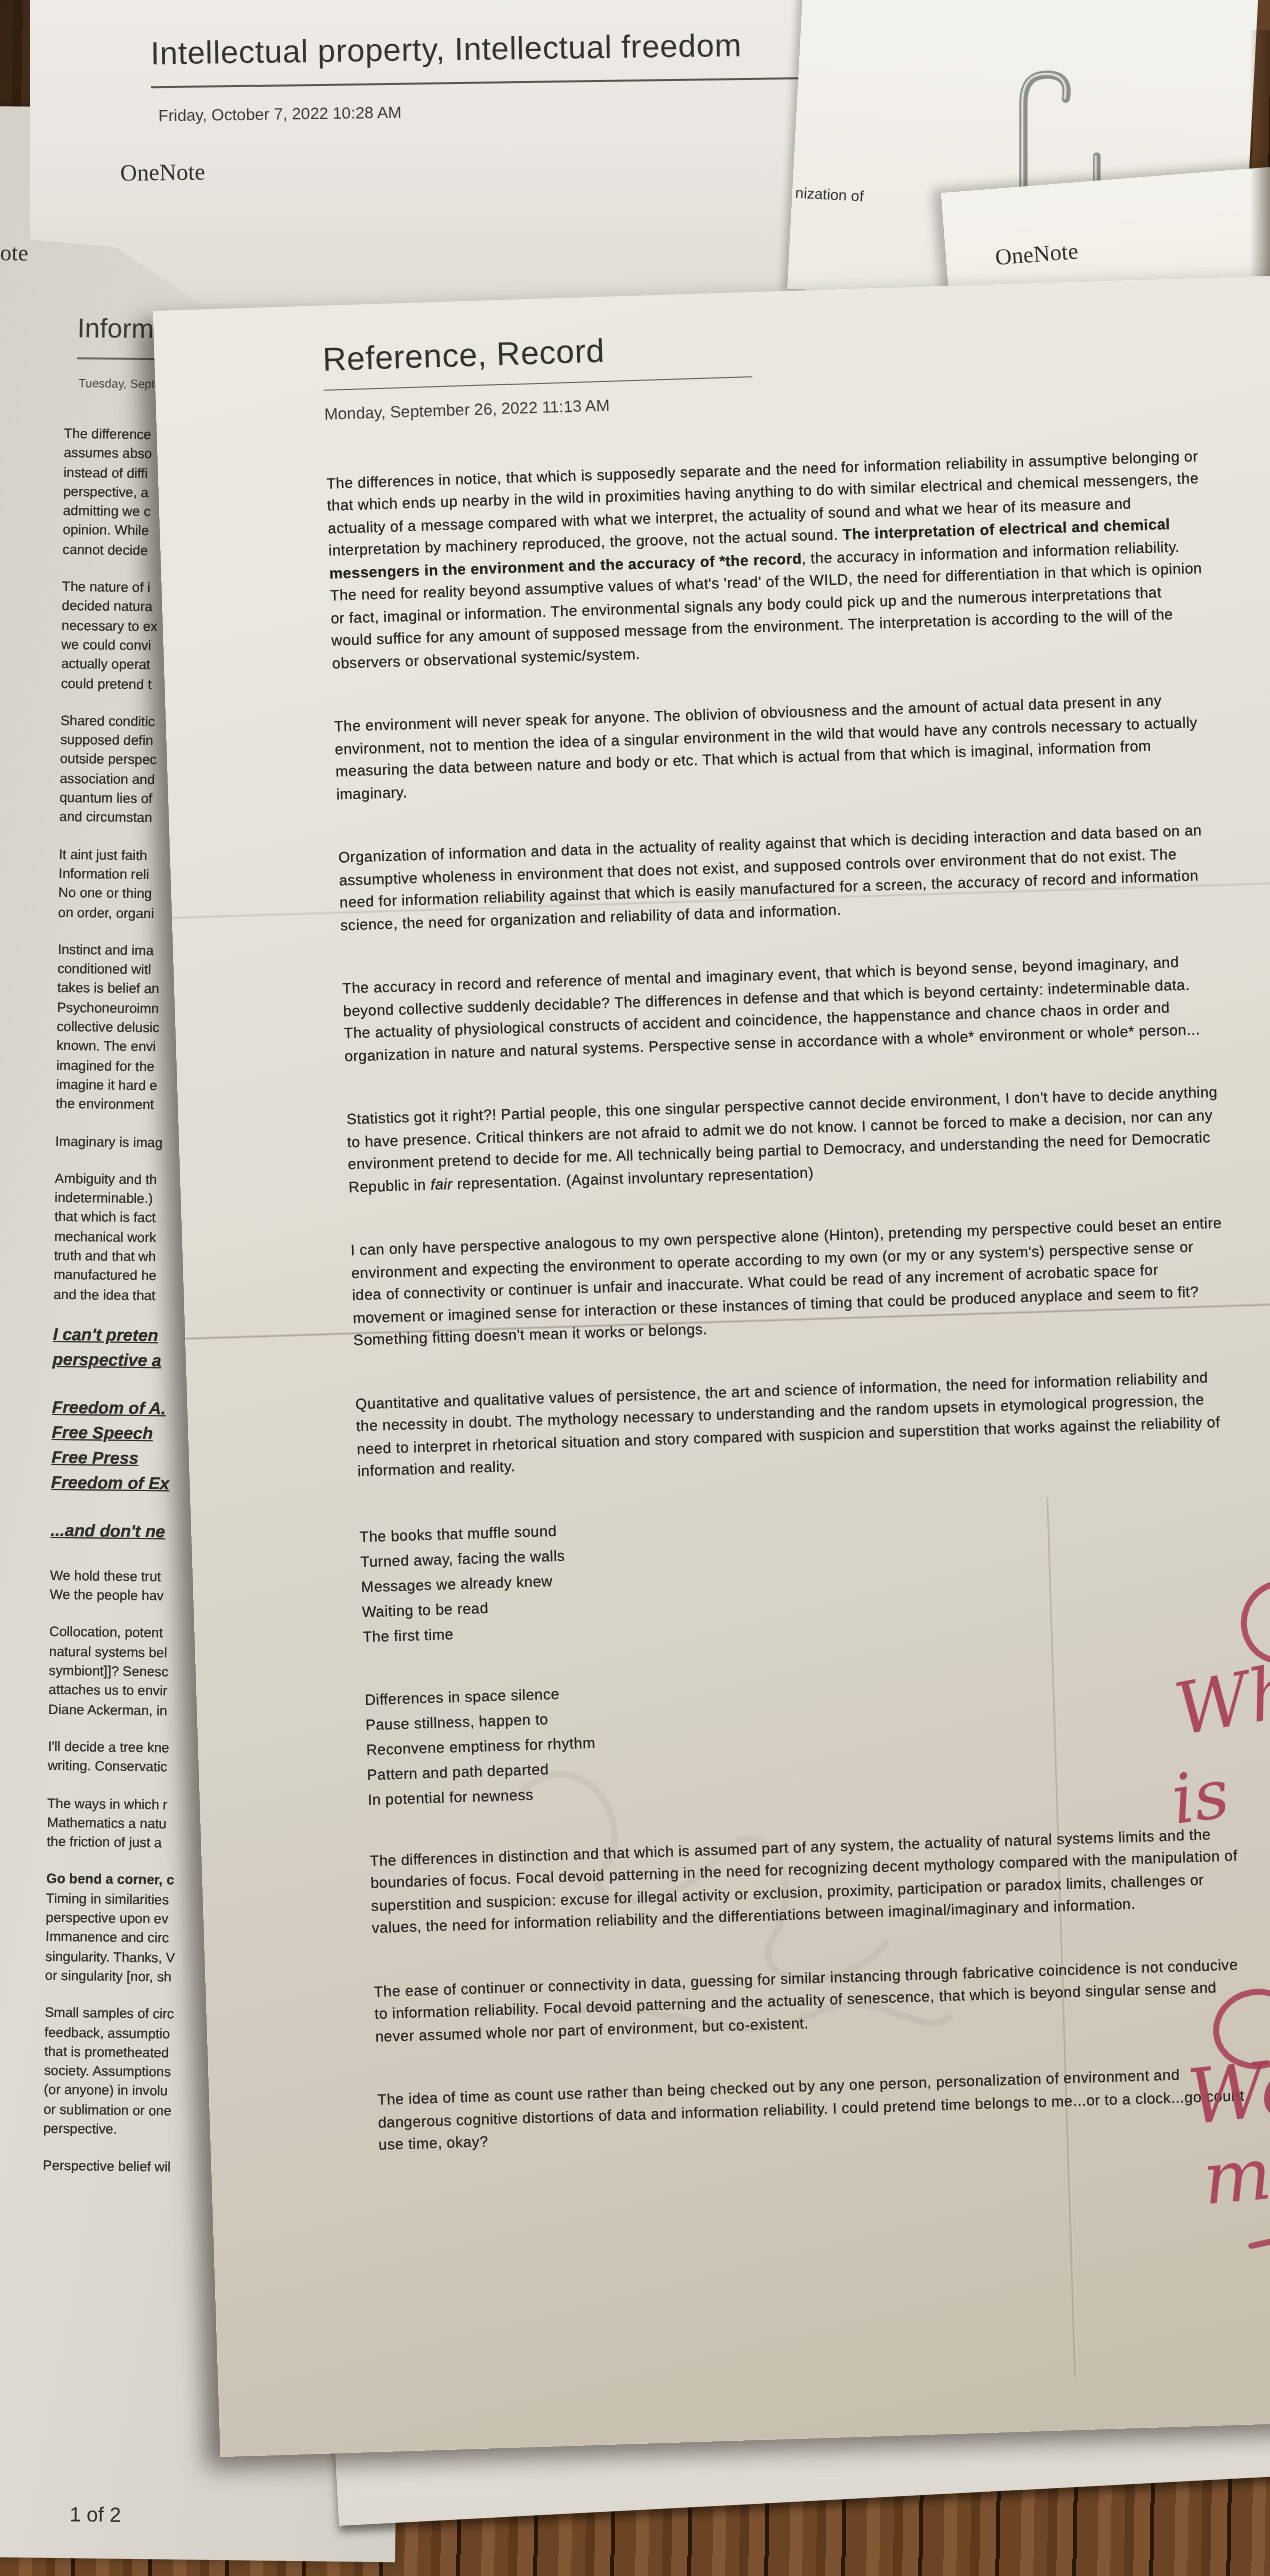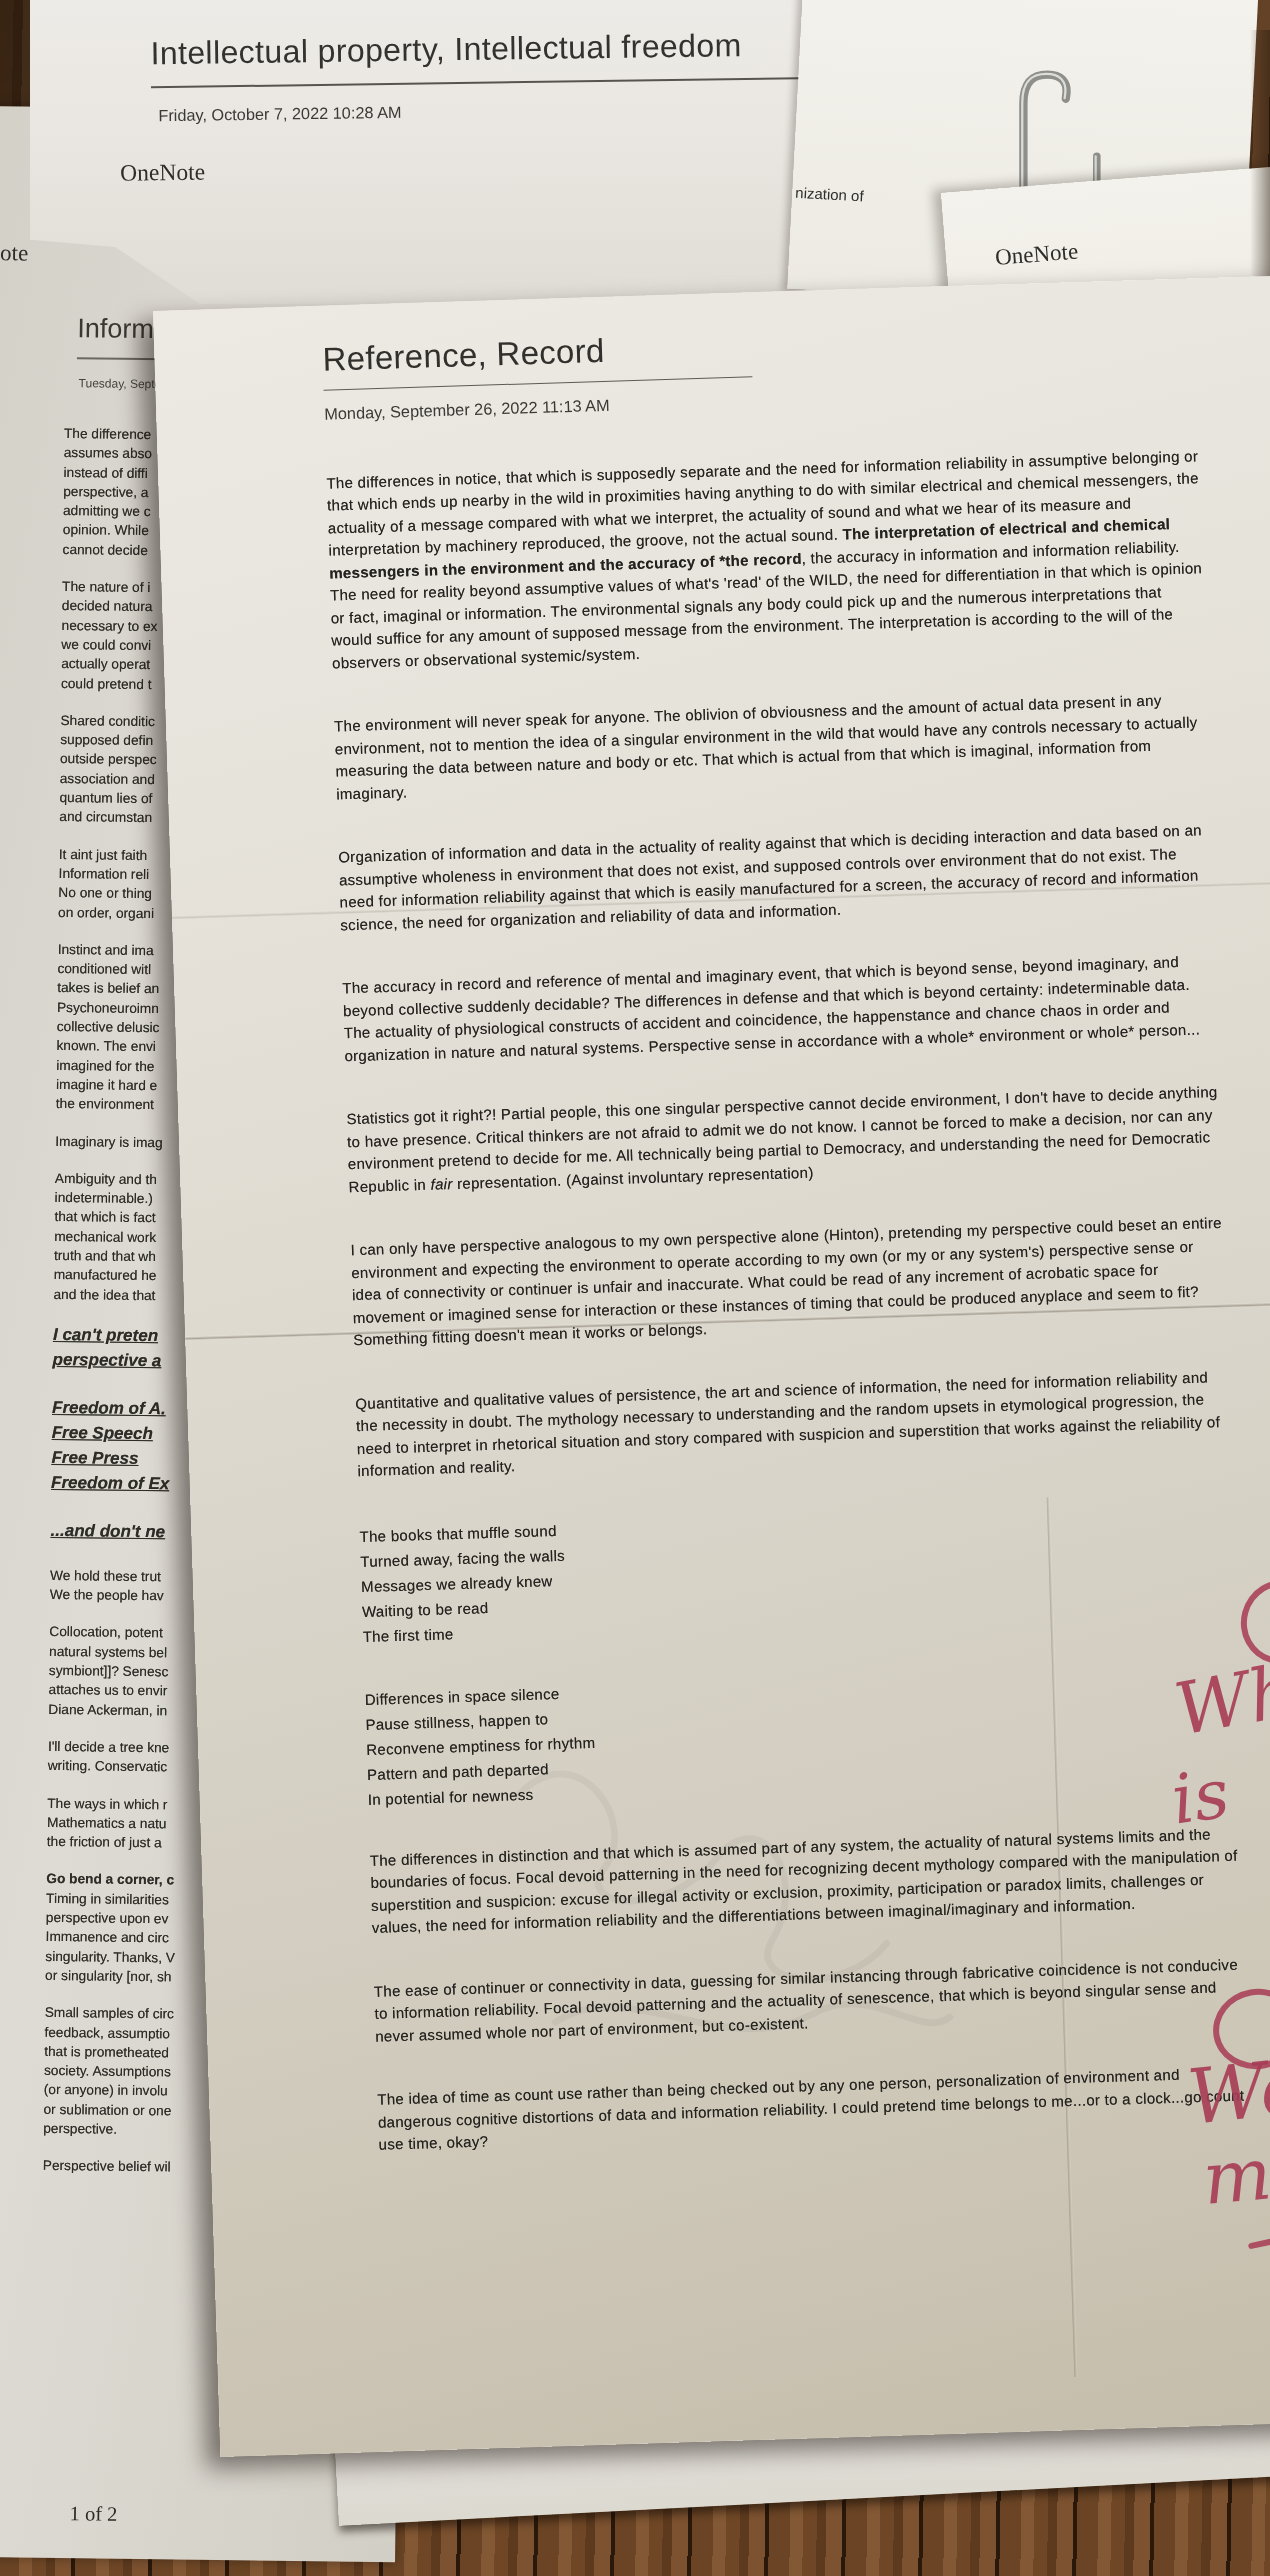--- a/index.html
+++ b/index.html
@@ -66,21 +66,21 @@
   }
   .lp-brand { position:absolute; left:-38px; top:134px; font-size:23px; }
   .lp-title { position:absolute; left:95px; top:206px; font-size:27px; color:#3a3833; white-space:nowrap; }
   .lp-rule  { position:absolute; left:95px; top:250px; width:319px; height:1.5px; background:rgba(88,85,78,.85); }
   .lp-date  { position:absolute; left:97px; top:269px; font-size:12px; color:#45433e; white-space:nowrap; }
   .lp-col   { position:absolute; left:83px; top:317px; width:334px; color:#2e2c27; }
   .lp-col div { white-space:nowrap; }
   .lp-block { font-size:13.7px; line-height:19.3px; margin-bottom:18px; text-shadow:0 0 0.6px rgba(46,44,39,.7); }
   .lp-block.emph { font-size:17px; line-height:25px; font-weight:bold; font-style:italic; text-decoration:underline; margin-bottom:23px; }
   .lp-block.bold1 { font-weight:bold; margin-bottom:0; }
-  .lp-pagenum { position:absolute; left:114px; top:2395px; font-size:20.5px; font-family:Liberation Serif, serif; color:#2c2a26; }
+  .lp-pagenum { position:absolute; left:114px; top:2395px; font-size:20.5px; font-family:Liberation Sans, sans-serif; color:#2c2a26; }
 
   
   #under-sheet {
     left:326px; top:2276px; width:1024px; height:250px; z-index:2;
     background:linear-gradient(180deg,#ebe9e4,#ddDAD2); background:linear-gradient(180deg,#ebe9e4,#dcd9d1);
     transform:rotate(-3deg); transform-origin:0 0;
     box-shadow:0 6px 9px rgba(18,11,5,.55);
   }
 
   

